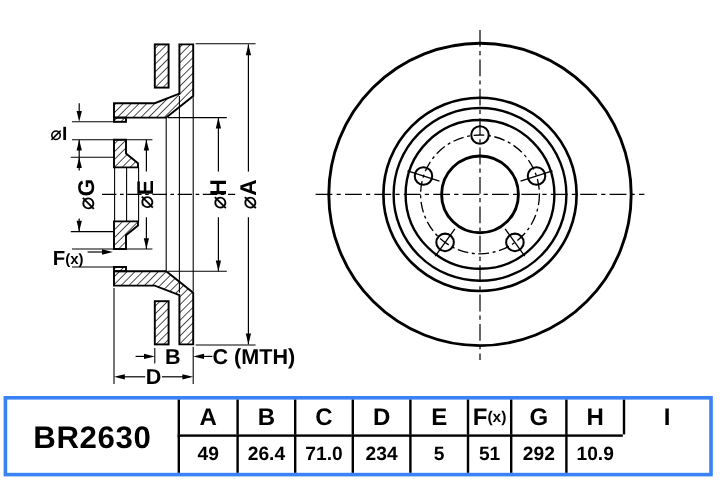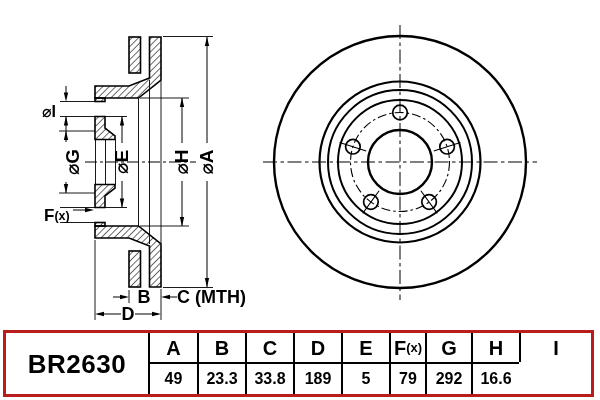--- a/index.html
+++ b/index.html
@@ -3,21 +3,21 @@
 <meta charset="utf-8">
 <style>
   html,body{margin:0;padding:0;background:#fff;width:600px;height:400px;overflow:hidden;}
   body{font-family:"Liberation Sans",sans-serif;position:relative;}
   #stage{position:absolute;left:0;top:0;width:600px;height:400px;}
   svg text{fill:#000;font-family:"Liberation Sans","DejaVu Sans",sans-serif;font-weight:bold;}
 
   
   .spec-table{
     position:absolute;left:3px;top:330px;width:591px;height:67px;
-    border:3px solid #b91c1c;box-sizing:border-box;background:#fff;
+    border:3px solid #3b82f6;box-sizing:border-box;background:#fff;
     display:grid;
     grid-template-columns:142px 49px 48px 48px 48px 48px 36px 46px 48px 72px;
     grid-template-rows:29px 1fr;
   }
   .spec-table .cell{
     display:flex;align-items:center;justify-content:center;
     border-left:2px solid #000;box-sizing:border-box;
     font-weight:bold;color:#000;line-height:1;
   }
   .spec-table .part{
@@ -163,21 +163,21 @@
   <div class="cell hdr">E</div>
   <div class="cell hdr">
         <span>F</span>
         <span class="sub">(x)</span>
       </div>
   <div class="cell hdr">G</div>
   <div class="cell hdr">H</div>
   <div class="cell hdr">I</div>
 
   <div class="cell val">49</div>
-  <div class="cell val">23.3</div>
-  <div class="cell val">33.8</div>
-  <div class="cell val">189</div>
+  <div class="cell val">26.4</div>
+  <div class="cell val">71.0</div>
+  <div class="cell val">234</div>
   <div class="cell val">5</div>
-  <div class="cell val">79</div>
+  <div class="cell val">51</div>
   <div class="cell val">292</div>
-  <div class="cell val">16.6</div>
+  <div class="cell val">10.9</div>
 </div>
 </div>
 
 </body></html>

